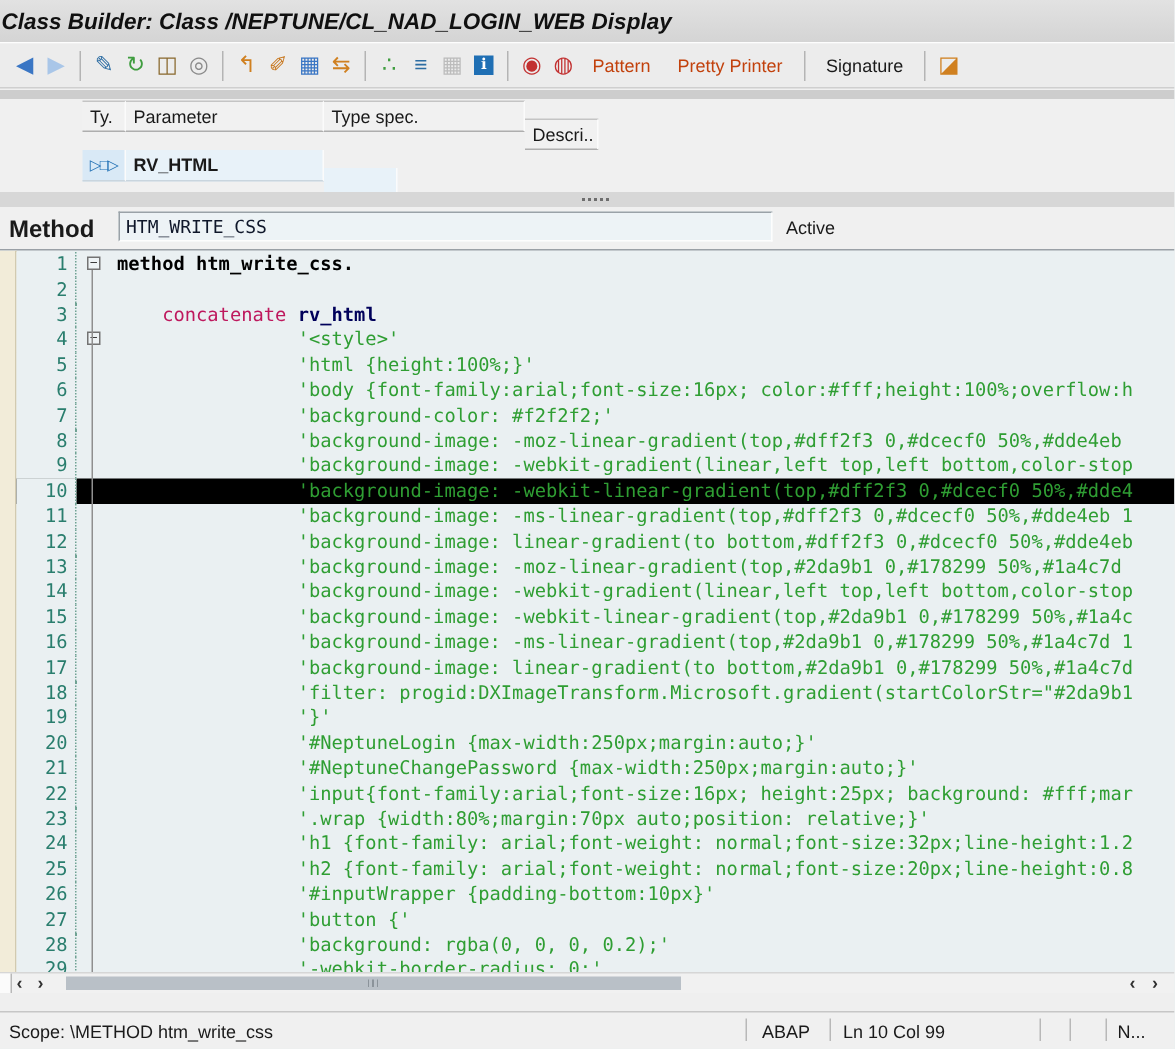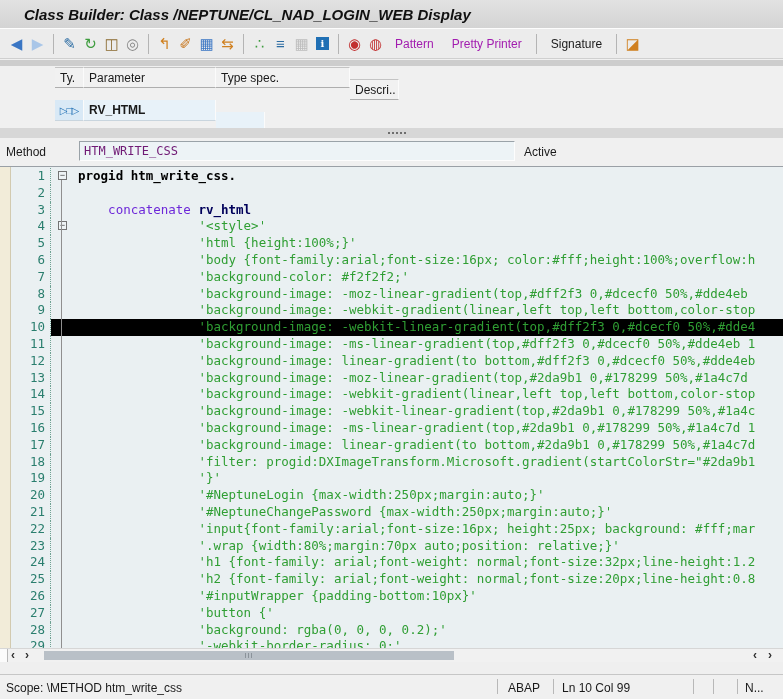--- a/index.html
+++ b/index.html
@@ -5,70 +5,70 @@
   html,body{margin:0;padding:0;}
   body{
     width:783px;height:699px;position:relative;overflow:hidden;
     background:#f0f0f0;font-family:"Liberation Sans",sans-serif;color:#1a1a1a;
     -webkit-font-smoothing:antialiased;
   }
   
   .titlebar{position:absolute;left:0;top:0;width:783px;height:28px;
     background:linear-gradient(#e2e2e2,#d4d4d4);border-bottom:1px solid #fdfdfd;
     display:flex;align-items:center;}
-  .titlebar .t{font-size:15px;font-weight:bold;font-style:italic;padding-left:24px;color:#101010;}
+  .titlebar .t{font-size:15px;font-weight:bold;font-style:italic;padding-left:1px;color:#101010;}
   
   .toolbar{position:absolute;left:0;top:29px;width:783px;height:30px;background:#ececec;
     border-bottom:1px solid #cfcfcf;display:flex;align-items:center;padding-left:6px;box-sizing:border-box;}
   .icon{width:21px;height:21px;display:flex;align-items:center;justify-content:center;
     font-size:15px;line-height:21px;cursor:default;}
   .icon.badge span{display:block;width:13px;height:13px;background:#1f6fb4;color:#fff;
     font-size:10px;font-weight:bold;font-family:"DejaVu Serif",serif;text-align:center;line-height:13px;}
   .tsep{width:1px;height:20px;background:#b4b4b4;margin:0 5px;flex:0 0 1px;}
   .tbtn{font-size:12px;padding:0 9px;color:#1a1a1a;white-space:nowrap;}
-  .tbtn.dis{color:#a21caf;}
+  .tbtn.dis{color:#c2410c;}
   
   .strip{position:absolute;left:0;top:60px;width:783px;height:6px;background:#cdcdcd;}
   
   .ptable{position:absolute;left:7px;top:67px;}
   .prow{display:flex;}
   .pcell{box-sizing:border-box;height:21px;font-size:12px;display:flex;align-items:center;
     padding:0 5px;border-right:1px solid #fbfbfb;white-space:nowrap;overflow:hidden;}
   .phead .pcell{background:#f1f1f1;border-top:1px solid #c4c4c4;border-bottom:1px solid #aeaeae;color:#1a1a1a;}
   .pdata .pcell{background:#e8f2f9;border-bottom:1px solid #c9d5de;font-weight:bold;}
   .pdata .pcell.ty{background:#d9e9f6;font-weight:normal;color:#1f6fb4;font-size:10px;letter-spacing:-1px;justify-content:center;padding:0 2px;}
   .c0{width:29px;margin-left:48px;} .c1{width:132px;} .c2{width:134px;} .c3{width:49px;margin-top:12px;}
   
   .splitter{position:absolute;left:0;top:128px;width:783px;height:10px;background:#d7d7d7;}
   .grip{position:absolute;left:388px;top:4px;width:2px;height:2px;background:#6e6e6e;
     box-shadow:4px 0 #6e6e6e,8px 0 #6e6e6e,12px 0 #6e6e6e,16px 0 #6e6e6e;}
   
   .methodrow{position:absolute;left:0;top:138px;width:783px;height:28px;background:#f0f0f0;}
-  .mlabel{position:absolute;left:6px;top:7px;font-size:12px;}
+  .mlabel{position:absolute;left:6px;top:7px;font-size:16px;font-weight:bold;}
   .minput{position:absolute;left:79px;top:3px;width:436px;height:20px;box-sizing:border-box;
     background:#edf3f6;border:1px solid #fdfdfd;border-top-color:#9aa2a8;border-left-color:#9aa2a8;
-    font-family:"DejaVu Sans Mono",monospace;font-size:12px;padding:2px 4px;color:#701a75;}
+    font-family:"DejaVu Sans Mono",monospace;font-size:12px;padding:2px 4px;color:#0f172a;}
   .mactive{position:absolute;left:524px;top:7px;font-size:12px;}
   
   .editor{position:absolute;left:0;top:166px;width:783px;height:482px;background:#eaf0f2;
     border-top:1px solid #9aa0a6;box-sizing:border-box;overflow:hidden;}
   .beige{position:absolute;left:0;top:0;bottom:0;width:10px;background:#f2ecd9;border-right:1px solid #d2cab0;}
   .lines{position:absolute;left:11px;top:1px;right:0;font-family:"DejaVu Sans Mono",monospace;font-size:12.5px;}
   .cl{display:flex;height:16.8px;line-height:16.8px;white-space:pre;}
   .cl .ln{flex:0 0 40px;box-sizing:border-box;text-align:right;padding-right:5px;
     color:#2a7e6e;border-right:1px dotted #6fa293;background:#eaf0f2;}
   .cl .fold{flex:0 0 27px;position:relative;}
   .fbox{position:absolute;left:7px;top:3px;width:9px;height:9px;box-sizing:border-box;
     border:1px solid #737373;background:#eef3f5;color:#333;font-size:9px;line-height:7px;text-align:center;
     font-family:"Liberation Sans",sans-serif;}
   .cl .code{flex:1;overflow:hidden;}
   .cl.hl{background:#000000;}
   .foldline{position:absolute;left:61px;top:13px;bottom:0;width:1px;background:#8f8f8f;}
   .kwb{color:#000;font-weight:bold;}
-  .kw{color:#6d28d9;}
+  .kw{color:#be185d;}
   .idb{color:#00005a;font-weight:bold;}
   .str{color:#2f9e33;}
   
   .hscroll{position:absolute;left:0;top:648px;width:783px;height:14px;background:#f1f1f1;border-top:1px solid #d6d6d6;}
   .corner{position:absolute;left:0;top:0;width:7px;height:13px;background:#fbfbfb;border-right:1px solid #b8b8b8;}
   .sarrow{position:absolute;top:0px;font-size:12px;font-weight:bold;color:#303030;line-height:13px;}
   .a1{left:11px;} .a2{left:25px;} .a3{left:753px;} .a4{left:768px;}
   .thumb{position:absolute;left:44px;top:2px;width:410px;height:9px;background:#b9c0c7;}
   .hgrip{position:absolute;left:50%;top:2px;width:8px;height:5px;margin-left:-4px;
     background:repeating-linear-gradient(90deg,#8b939a 0,#8b939a 1px,transparent 1px,transparent 3px);}
@@ -143,21 +143,21 @@
 
 <div class="methodrow">
   <span class="mlabel">Method</span>
   <div class="minput">HTM_WRITE_CSS</div>
   <span class="mactive">Active</span>
 </div>
 
 <div class="editor">
   <div class="beige"></div>
   <div class="lines">
-      <div class="cl"><span class="ln">1</span><span class="fold"><span class="fbox">−</span></span><span class="code"><span class="kwb">progid htm_write_css.</span></span></div>
+      <div class="cl"><span class="ln">1</span><span class="fold"><span class="fbox">−</span></span><span class="code"><span class="kwb">method htm_write_css.</span></span></div>
       <div class="cl"><span class="ln">2</span><span class="fold"></span><span class="code"></span></div>
       <div class="cl"><span class="ln">3</span><span class="fold"></span><span class="code">    <span class="kw">concatenate</span><span class="pl"> </span><span class="idb">rv_html</span></span></div>
       <div class="cl"><span class="ln">4</span><span class="fold"><span class="fbox">−</span></span><span class="code">                <span class="str">'&lt;style&gt;'</span></span></div>
       <div class="cl"><span class="ln">5</span><span class="fold"></span><span class="code">                <span class="str">'html {height:100%;}'</span></span></div>
       <div class="cl"><span class="ln">6</span><span class="fold"></span><span class="code">                <span class="str">'body {font-family:arial;font-size:16px; color:#fff;height:100%;overflow:h</span></span></div>
       <div class="cl"><span class="ln">7</span><span class="fold"></span><span class="code">                <span class="str">'background-color: #f2f2f2;'</span></span></div>
       <div class="cl"><span class="ln">8</span><span class="fold"></span><span class="code">                <span class="str">'background-image: -moz-linear-gradient(top,#dff2f3 0,#dcecf0 50%,#dde4eb </span></span></div>
       <div class="cl"><span class="ln">9</span><span class="fold"></span><span class="code">                <span class="str">'background-image: -webkit-gradient(linear,left top,left bottom,color-stop</span></span></div>
       <div class="cl hl"><span class="ln">10</span><span class="fold"></span><span class="code">                <span class="str">'background-image: -webkit-linear-gradient(top,#dff2f3 0,#dcecf0 50%,#dde4</span></span></div>
       <div class="cl"><span class="ln">11</span><span class="fold"></span><span class="code">                <span class="str">'background-image: -ms-linear-gradient(top,#dff2f3 0,#dcecf0 50%,#dde4eb 1</span></span></div>

